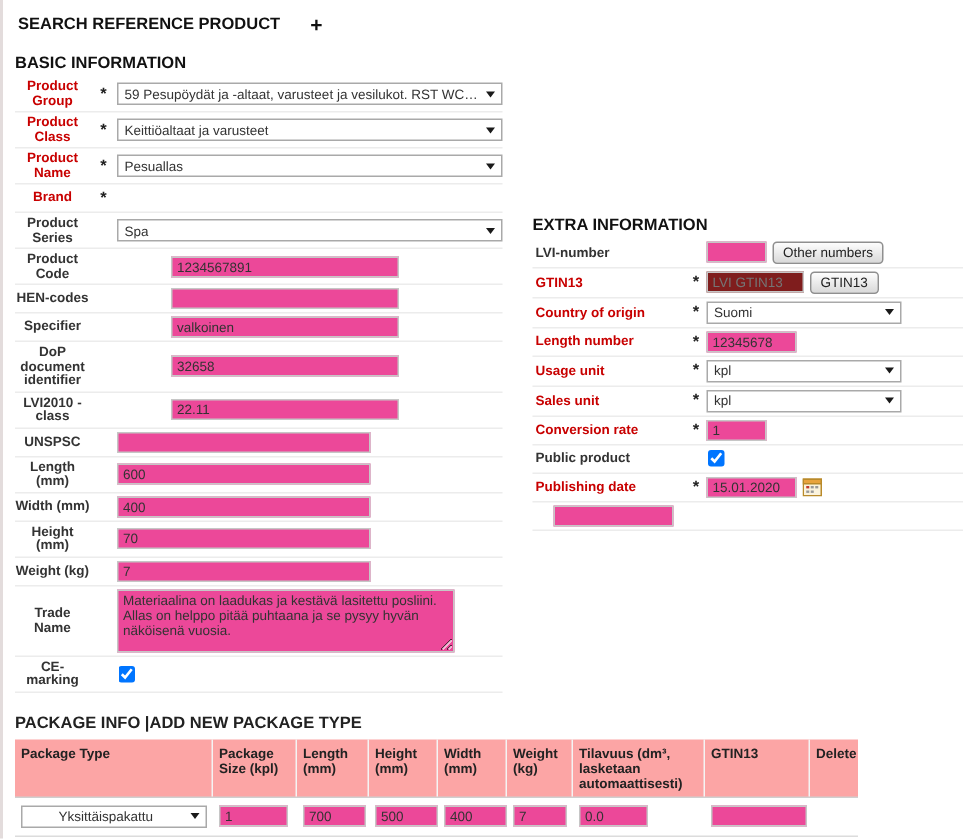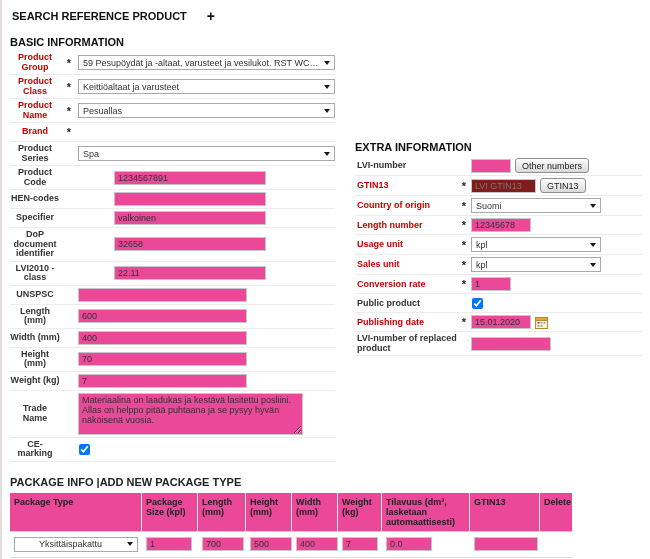--- a/index.html
+++ b/index.html
@@ -39,21 +39,21 @@
     padding:1px 6px;height:15px;box-sizing:border-box;cursor:pointer;}
   textarea.input{height:42px;resize:both;line-height:10px;}
   .chk{width:11px;height:11px;margin:1px 0 1px 1px;}
   
   .w-full{width:257px;} .w152{width:152px;margin-left:36px;} .w169{width:169px;} .wtrade{width:225px;}
   .w40{width:40px;} .w65{width:65px;} .w60{width:60px;} .w130{width:130px;} .w80{width:80px;}
   
   .pkg-title{font-size:11px;font-weight:bold;margin:14px 0 5px 0;}
   .pkg-title .add{cursor:pointer;}
   .tbl{width:562px;font-size:9px;}
-  .thead{display:flex;background:#ec4899;border-bottom:1px solid #cfcfcf;}
+  .thead{display:flex;background:#fca5a5;border-bottom:1px solid #cfcfcf;}
   .th{font-weight:bold;color:#222;padding:4px 4px;box-sizing:border-box;border-right:1px solid #f4f4f4;line-height:10px;}
   .trow{display:flex;align-items:center;border-bottom:1px solid #dcdcdc;padding:5px 0;}
   .td{padding:0 4px;box-sizing:border-box;}
   .c0{width:132px;} .c1{width:56px;} .c2{width:48px;} .c3{width:46px;} .c4{width:46px;}
   .c5{width:44px;} .c6{width:88px;} .c7{width:70px;} .c8{width:32px;border-right:none;}
   .pkg-select{width:124px;padding-left:24px;}
   .wi46{width:46px;} .wi42{width:42px;} .wi36{width:36px;} .wi64{width:64px;}
   .cal{flex-shrink:0;cursor:pointer;}
 </style>
 </head>
@@ -306,21 +306,20 @@
             <rect x="2.5" y="6" width="2" height="1.6" fill="#c0392b"></rect>
             <rect x="5.5" y="6" width="2" height="1.6" fill="#999"></rect>
             <rect x="8.5" y="6" width="2" height="1.6" fill="#999"></rect>
             <rect x="2.5" y="9" width="2" height="1.6" fill="#999"></rect>
             <rect x="5.5" y="9" width="2" height="1.6" fill="#999"></rect>
           </svg>
         </div>
       </div>
 
       <div class="row">
-        <div class="lbl">LVI-number of replaced product</div>
         <div class="star"></div>
         <div class="fld">
             <input class="input w80" value="" style="">
           </div>
       </div>
     </div>
   </div>
 
   <div class="pkg-title">
     <span>PACKAGE INFO </span><span class="add">|ADD NEW PACKAGE TYPE</span>

